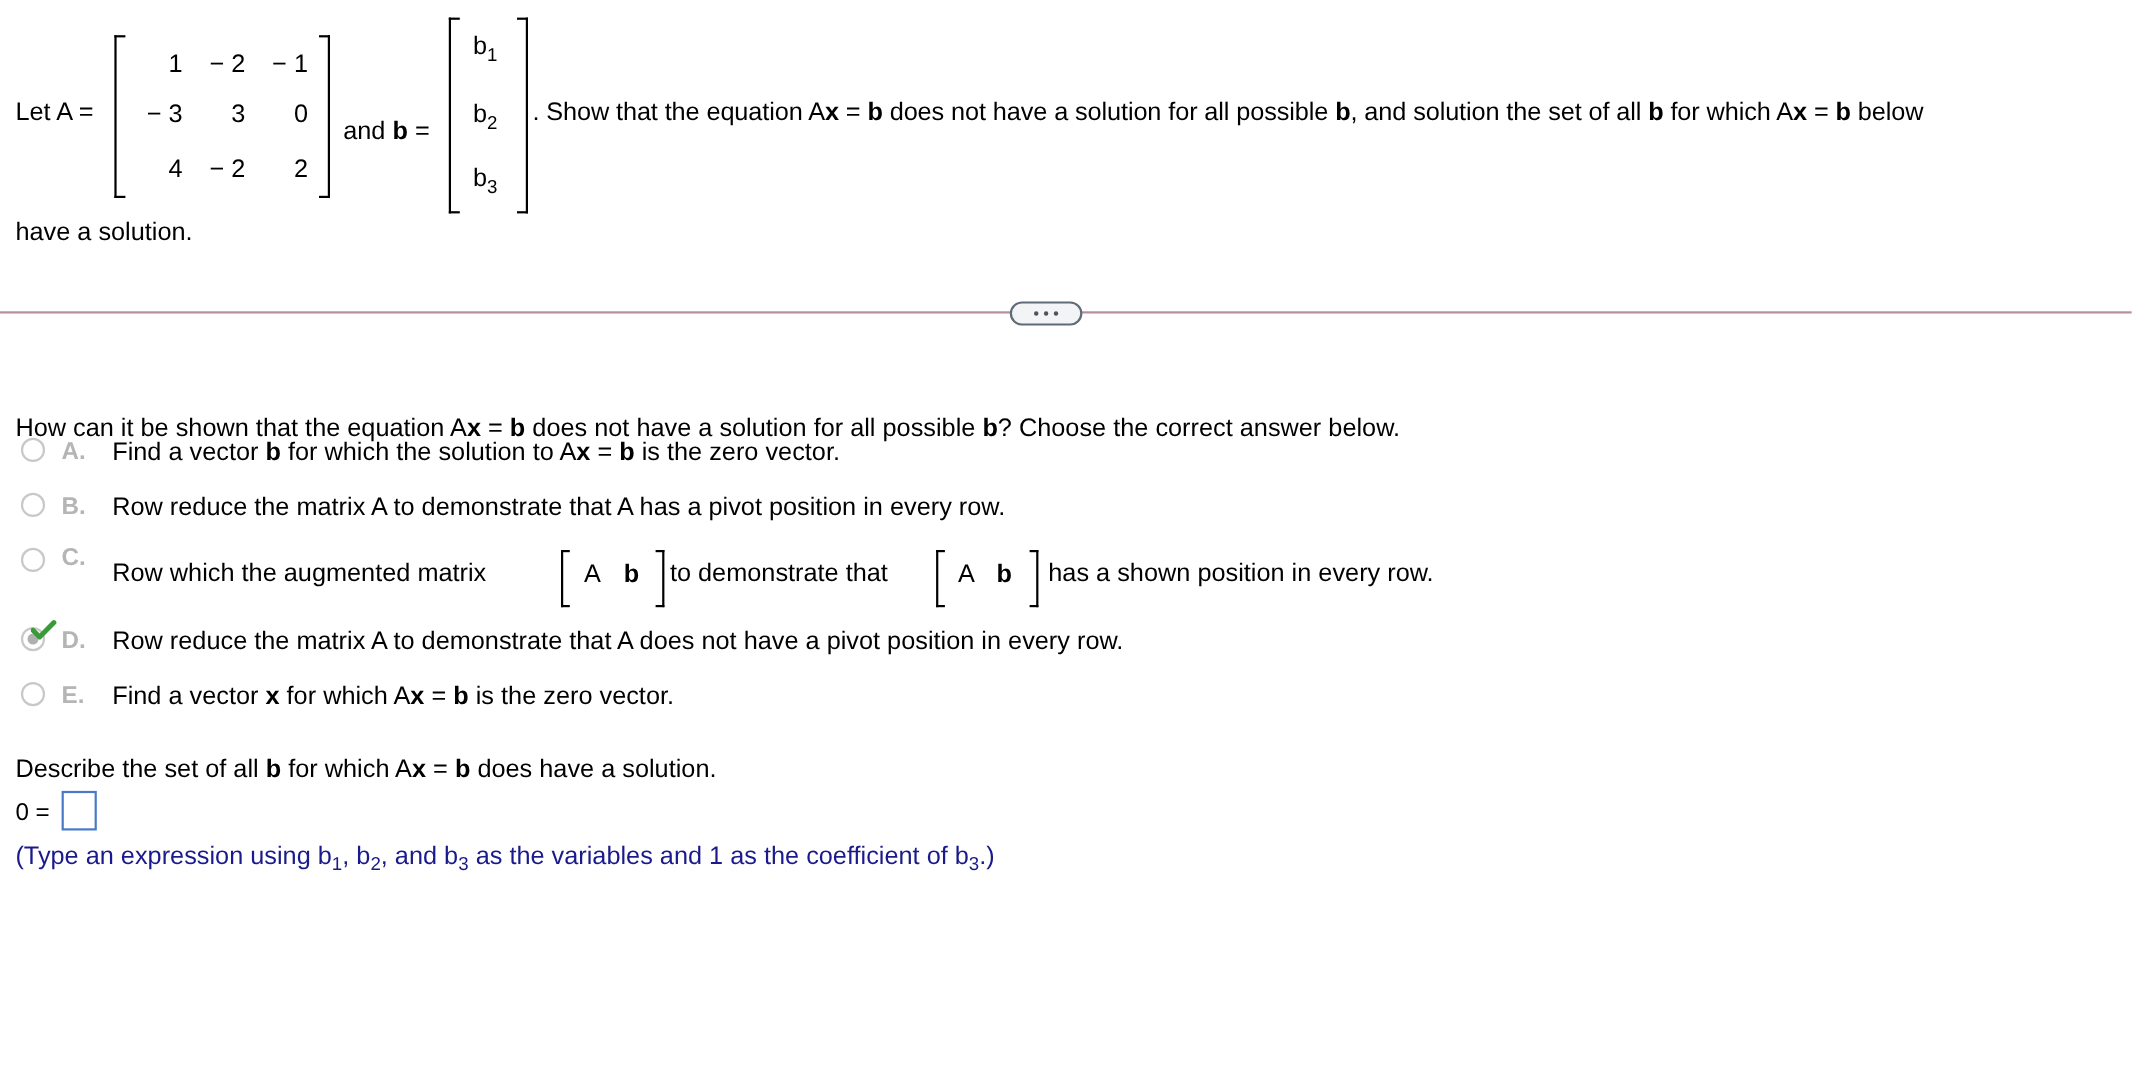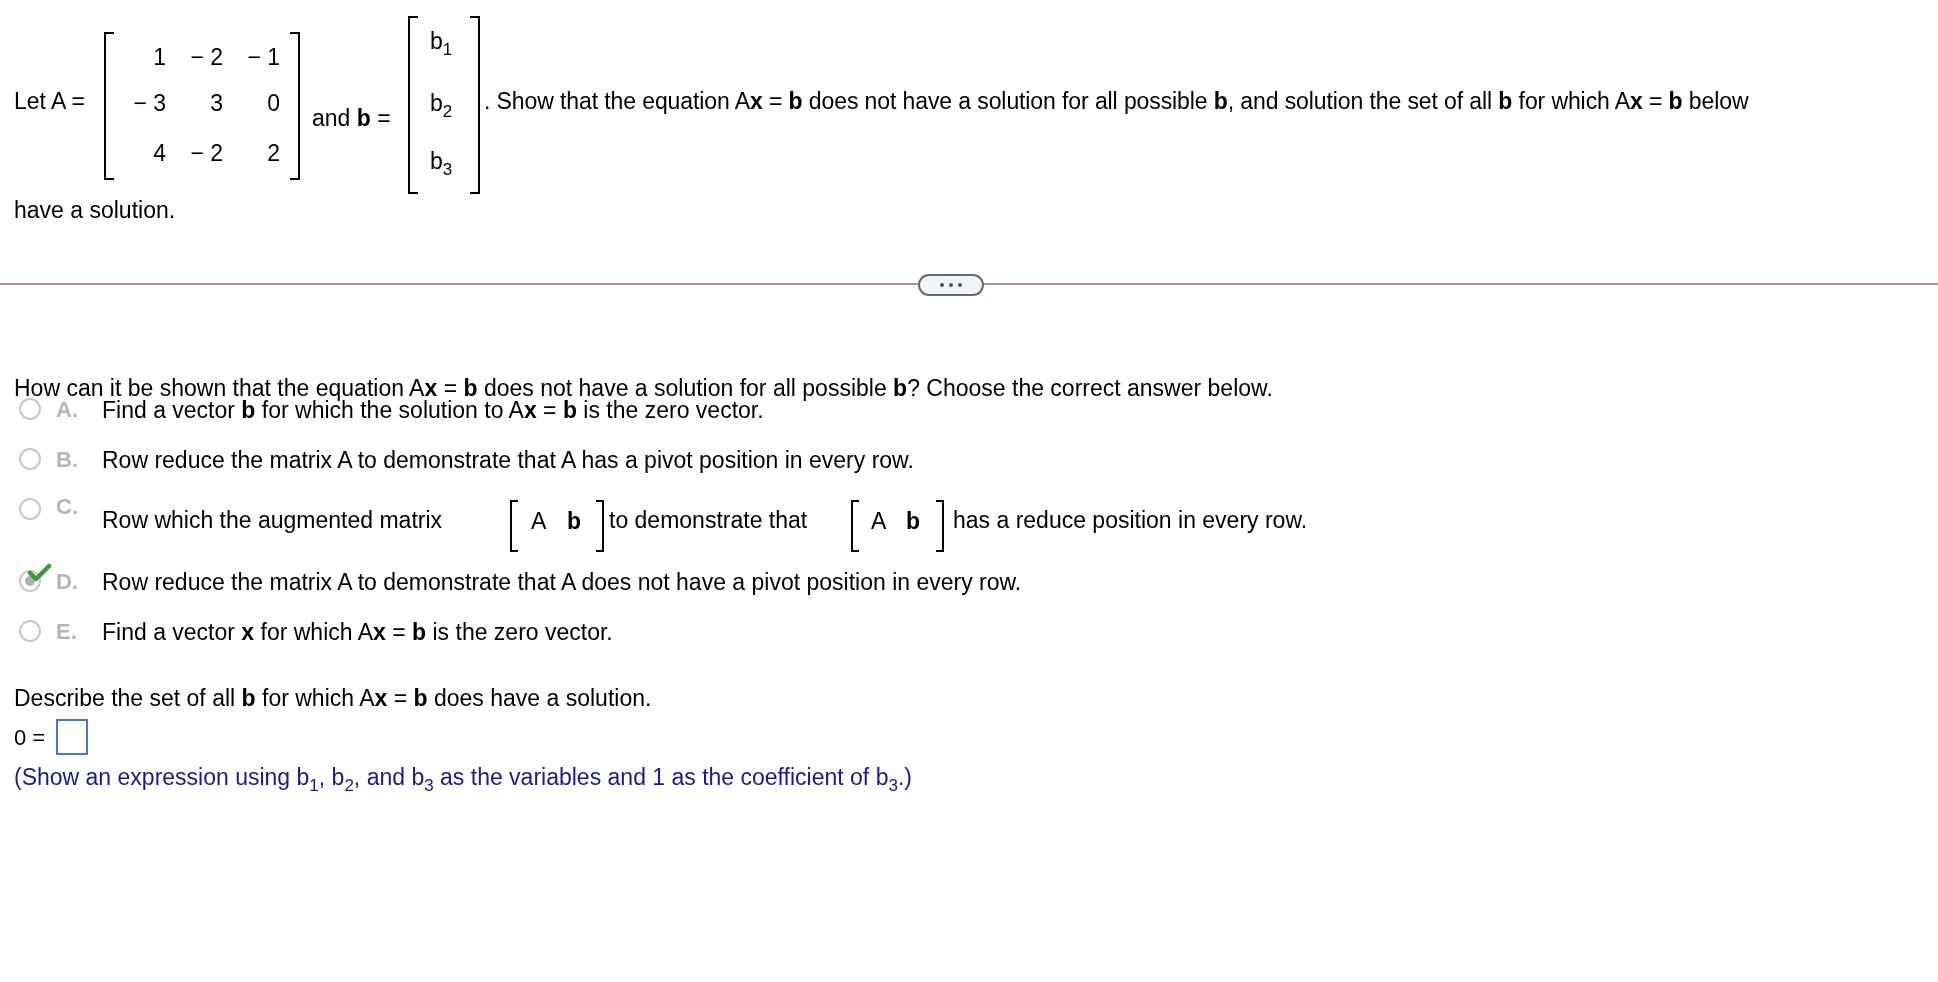--- a/index.html
+++ b/index.html
@@ -98,21 +98,21 @@
   <div class="abs" style="left:102px;top:507px;">Row which the augmented matrix </div>
   <div class="ib" style="left:510px;top:500px;border-right:none;"></div>
   <div class="abs" style="left:531px;top:508px;">A</div>
   <div class="abs" style="left:567px;top:508px;"><b>b</b></div>
   <div class="ib" style="left:596px;top:500px;border-left:none;"></div>
   <div class="abs" style="left:609px;top:507px;"> to demonstrate that </div>
   <div class="ib" style="left:851px;top:500px;border-right:none;"></div>
   <div class="abs" style="left:871px;top:508px;">A</div>
   <div class="abs" style="left:906px;top:508px;"><b>b</b></div>
   <div class="ib" style="left:936px;top:500px;border-left:none;"></div>
-  <div class="abs" style="left:953px;top:507px;"> has a reduce position in every row.</div>
+  <div class="abs" style="left:953px;top:507px;"> has a shown position in every row.</div>
 </div>
 
 <div>
   <div class="radio selected" style="left:19px;top:570px;"></div>
   <svg class="check" width="24" height="20" viewBox="0 0 24 20" style="left:28px;top:563px;">
     <path d="M2 10 L8 16 L21 3" stroke="#3a9a3a" stroke-width="4.5" fill="none" stroke-linecap="round" stroke-linejoin="round"></path>
   </svg>
   <div class="letter" style="left:56px;top:569px;">D.</div>
   <div class="abs" style="left:102px;top:569px;">Row reduce the matrix A to demonstrate that A does not have a pivot position in every row.</div>
 </div>
@@ -124,14 +124,14 @@
     <span>Find a vector </span><b>x</b><span> for which A</span><b>x</b><span> = </span><b>b</b><span> is the zero vector.</span>
   </div>
 </div>
 
 <div class="abs" style="left:14px;top:685px;">
   <span>Describe the set of all </span><b>b</b><span> for which A</span><b>x</b><span> = </span><b>b</b><span> does have a solution.</span>
 </div>
 <div class="abs" style="left:14px;top:725px;font-size:22px;">0 =</div>
 <div class="answer-box"></div>
 <div class="abs hint" style="left:14px;top:764px;">
-  <span>(Show an expression using b</span><sub>1</sub><span>, b</span><sub>2</sub><span>, and b</span><sub>3</sub><span> as the variables and 1 as the coefficient of b</span><sub>3</sub><span>.)</span>
+  <span>(Type an expression using b</span><sub>1</sub><span>, b</span><sub>2</sub><span>, and b</span><sub>3</sub><span> as the variables and 1 as the coefficient of b</span><sub>3</sub><span>.)</span>
 </div>
 
 </body></html>

